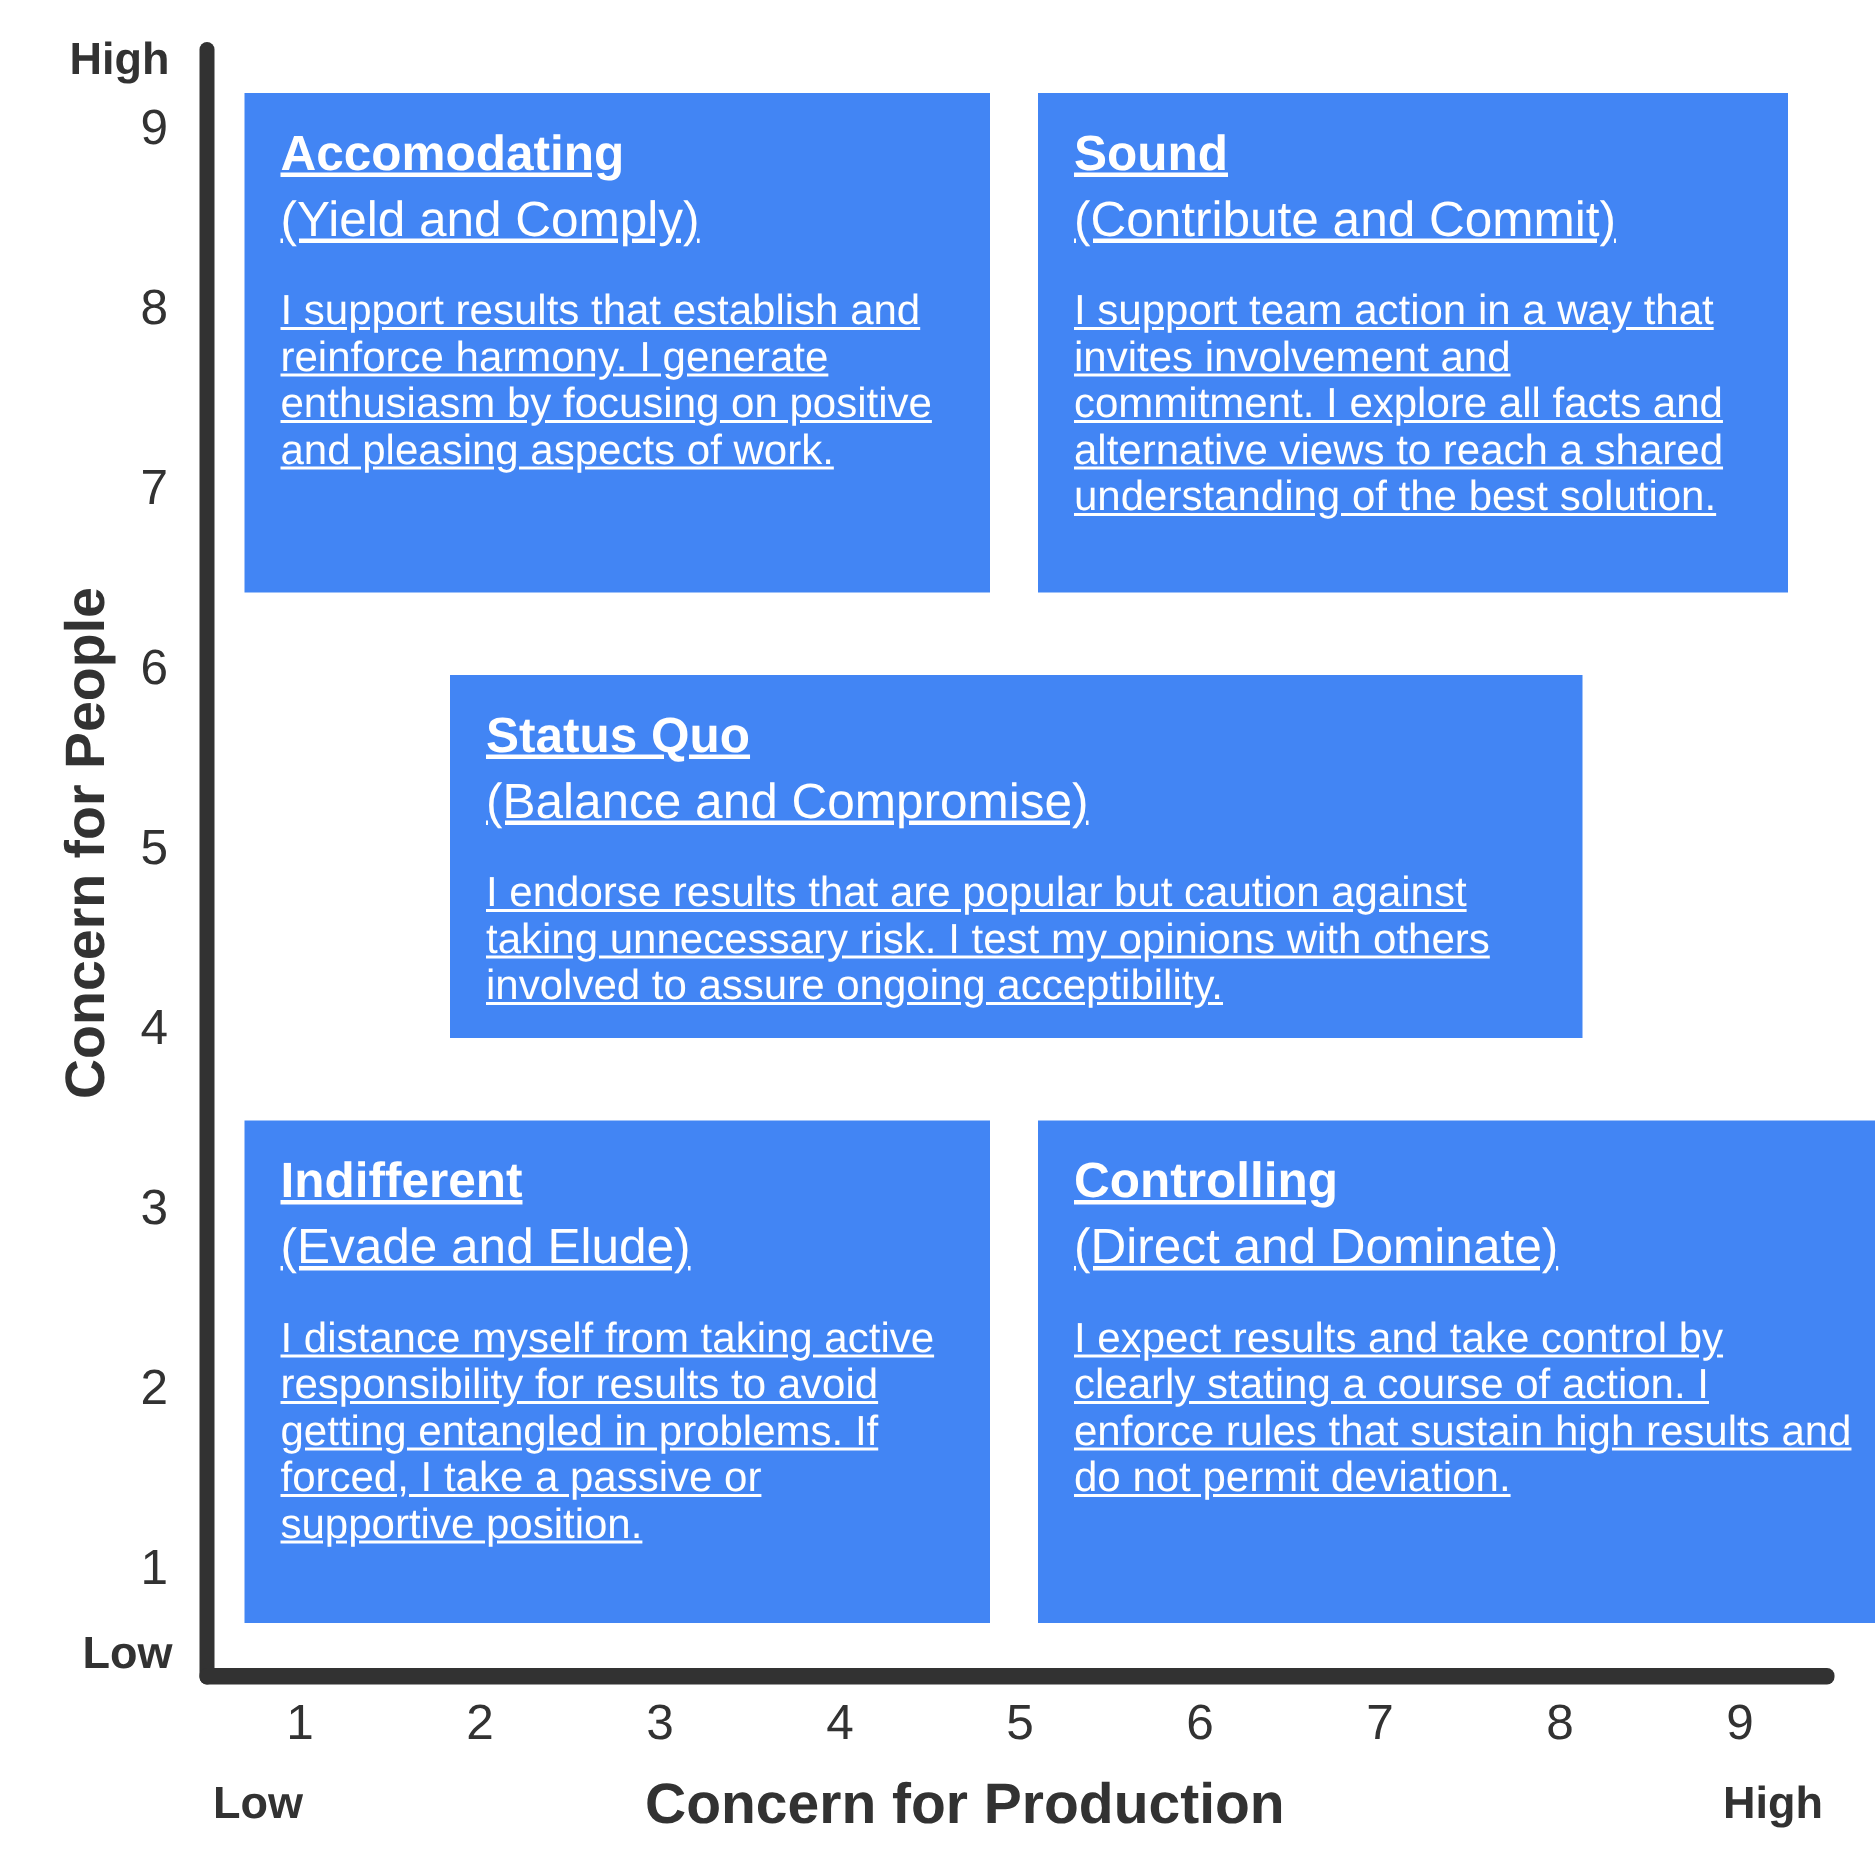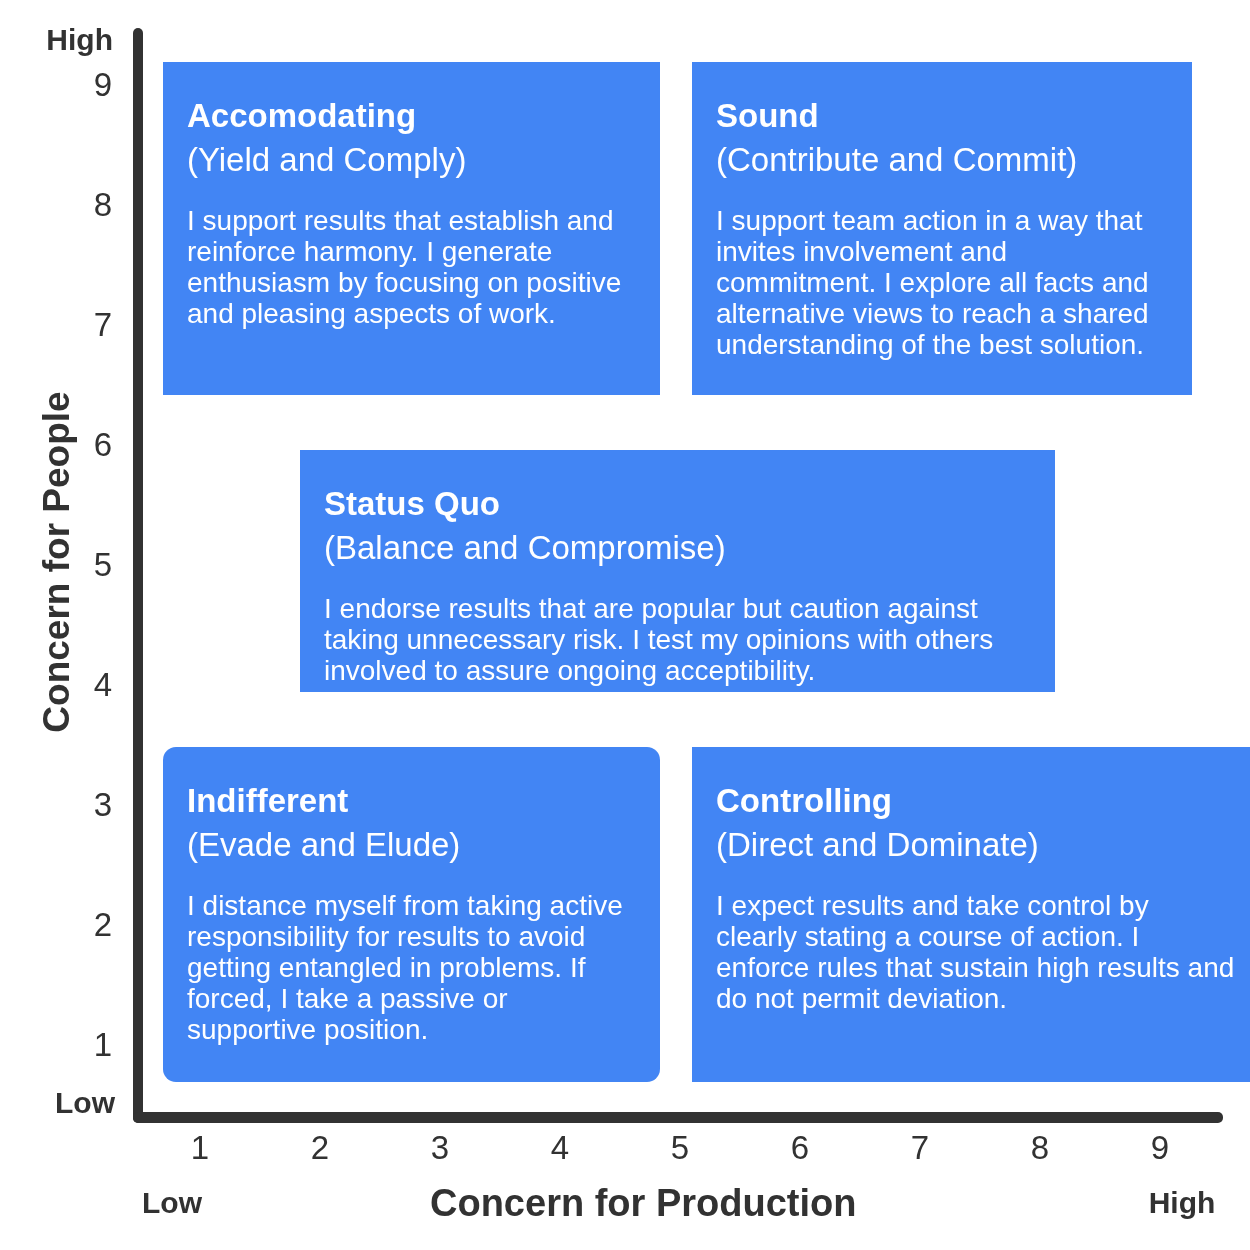--- a/index.html
+++ b/index.html
@@ -65,43 +65,44 @@
     color: var(--axis-color, #323232);
   }
   .y-tick { left: 58px; width: 54px; text-align: right; }
   .x-tick { top: 1131px; width: 60px; text-align: center; }
 
   
   .grid-card {
     position: absolute;
     background: var(--card-bg, #4285f4);
     color: var(--card-text, #ffffff);
-    padding: 32px 24px;
+    padding: 18px 24px;
     box-sizing: border-box;
+    text-decoration: underline;
   }
   .card-title {
     font-size: 33px;
     font-weight: 700;
     line-height: 44px;
   }
   .card-subtitle {
     font-size: 33px;
     font-weight: 400;
     line-height: 44px;
   }
   .card-body {
     margin-top: 23px;
     font-size: 28px;
     font-weight: 400;
     line-height: 31px;
   }
   #card-accommodating { left: 163px; top: 62px;  width: 497px; height: 333px; }
   #card-sound         { left: 692px; top: 62px;  width: 500px; height: 333px; }
   #card-status-quo    { left: 300px; top: 450px; width: 755px; height: 242px; }
-  #card-indifferent   { left: 163px; top: 747px; width: 497px; height: 335px; border-radius: 13px; }
+  #card-indifferent   { left: 163px; top: 747px; width: 497px; height: 335px; }
   #card-controlling   { left: 692px; top: 747px; width: 568px; height: 335px; }
 </style>
 </head>
 <body>
 
 <div id="stage">
 
   <div id="y-axis-line" class="axis-line"></div>
   <div id="x-axis-line" class="axis-line"></div>
 

